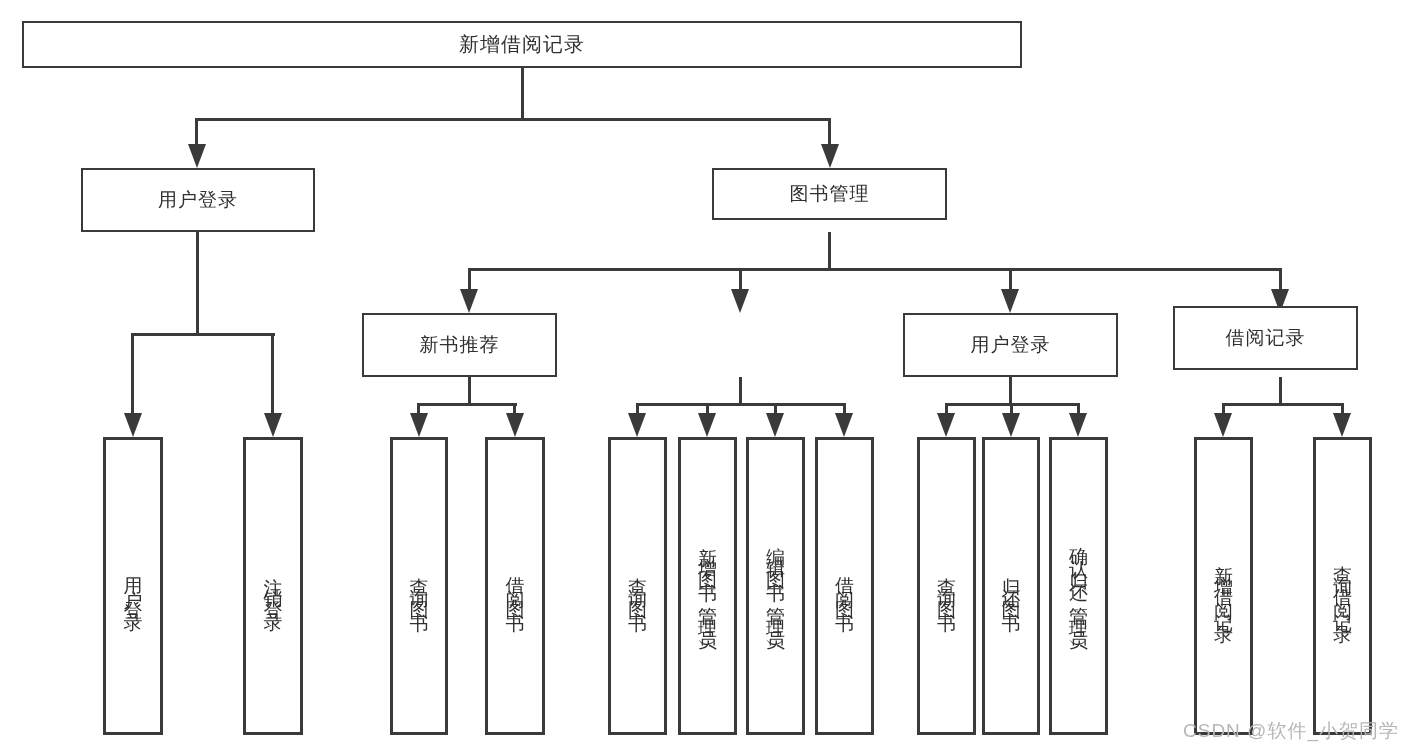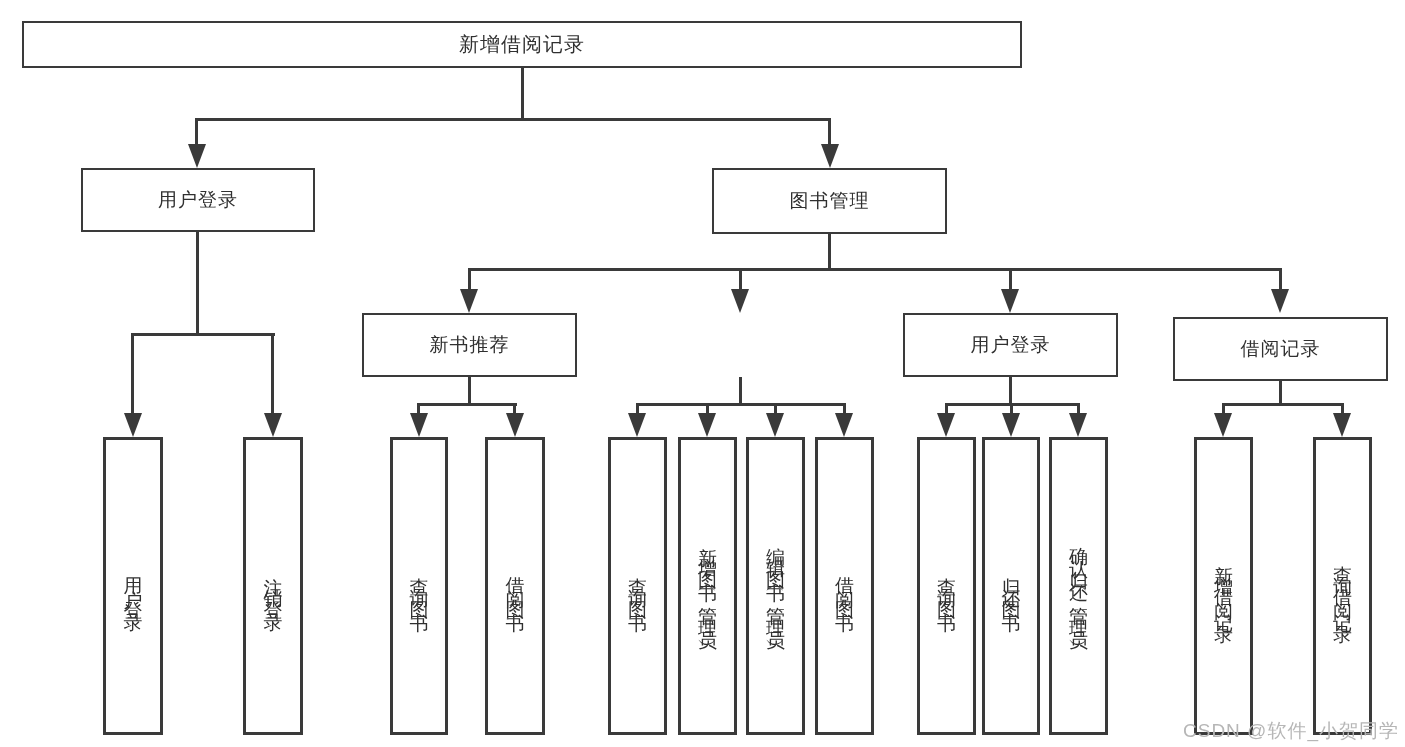--- a/index.html
+++ b/index.html
@@ -39,25 +39,25 @@
   }
 </style>
 </head>
 <body>
 
 <div class="canvas">
 
   <div class="box box--root" style="left:22px;top:21px;width:1000px;height:47px;">新增借阅记录</div>
 
   <div class="box" style="left:81px;top:168px;width:234px;height:64px;">用户登录</div>
-  <div class="box" style="left:712px;top:168px;width:235px;height:66px;">图书管理</div>
+  <div class="box" style="left:712px;top:168px;width:235px;height:52px;">图书管理</div>
 
-  <div class="box" style="left:362px;top:313px;width:215px;height:64px;">新书推荐</div>
+  <div class="box" style="left:362px;top:313px;width:195px;height:64px;">新书推荐</div>
   <div class="box" style="left:903px;top:313px;width:215px;height:64px;">用户登录</div>
-  <div class="box" style="left:1173px;top:317px;width:215px;height:64px;">借阅记录</div>
+  <div class="box" style="left:1173px;top:306px;width:185px;height:64px;">借阅记录</div>
 
   <div class="leaf" style="left:103px;width:60px;">用户登录</div>
   <div class="leaf" style="left:243px;width:60px;">注销登录</div>
 
   <div class="leaf" style="left:390px;width:58px;">查询图书</div>
   <div class="leaf" style="left:485px;width:60px;">借阅图书</div>
 
   <div class="leaf" style="left:608px;width:59px;">查询图书</div>
   <div class="leaf" style="left:678px;width:59px;">新增图书（管理员）</div>
   <div class="leaf" style="left:746px;width:59px;">编辑图书（管理员）</div>

